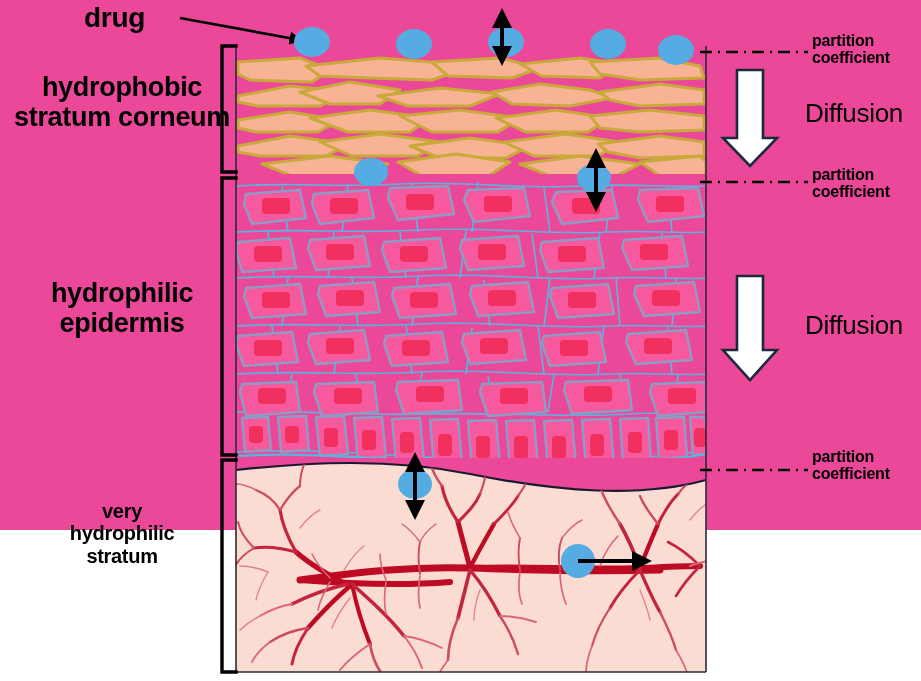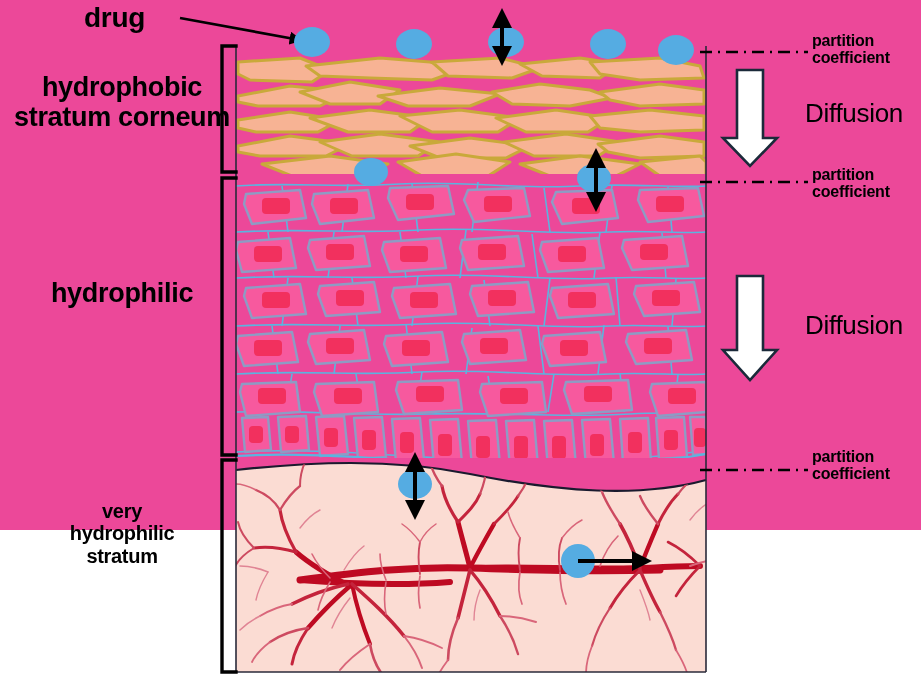--- a/index.html
+++ b/index.html
@@ -39,20 +39,21 @@
 
   <div class="lbl" id="drug-label">drug</div>
 
   <div class="lbl" id="sc-label">
     <span>hydrophobic</span>
     <span class="ital">stratum corneum</span>
   </div>
 
   <div class="lbl" id="epi-label">
     <span>hydrophilic</span><br>
+    <span>epidermis</span>
   </div>
 
   <div class="lbl" id="derm-label">
     <span>very</span><br>
     <span>hydrophilic</span><br>
     <span>stratum</span>
   </div>
 
   <div class="pc-label" id="pc1">
     <span>partition</span><br>

